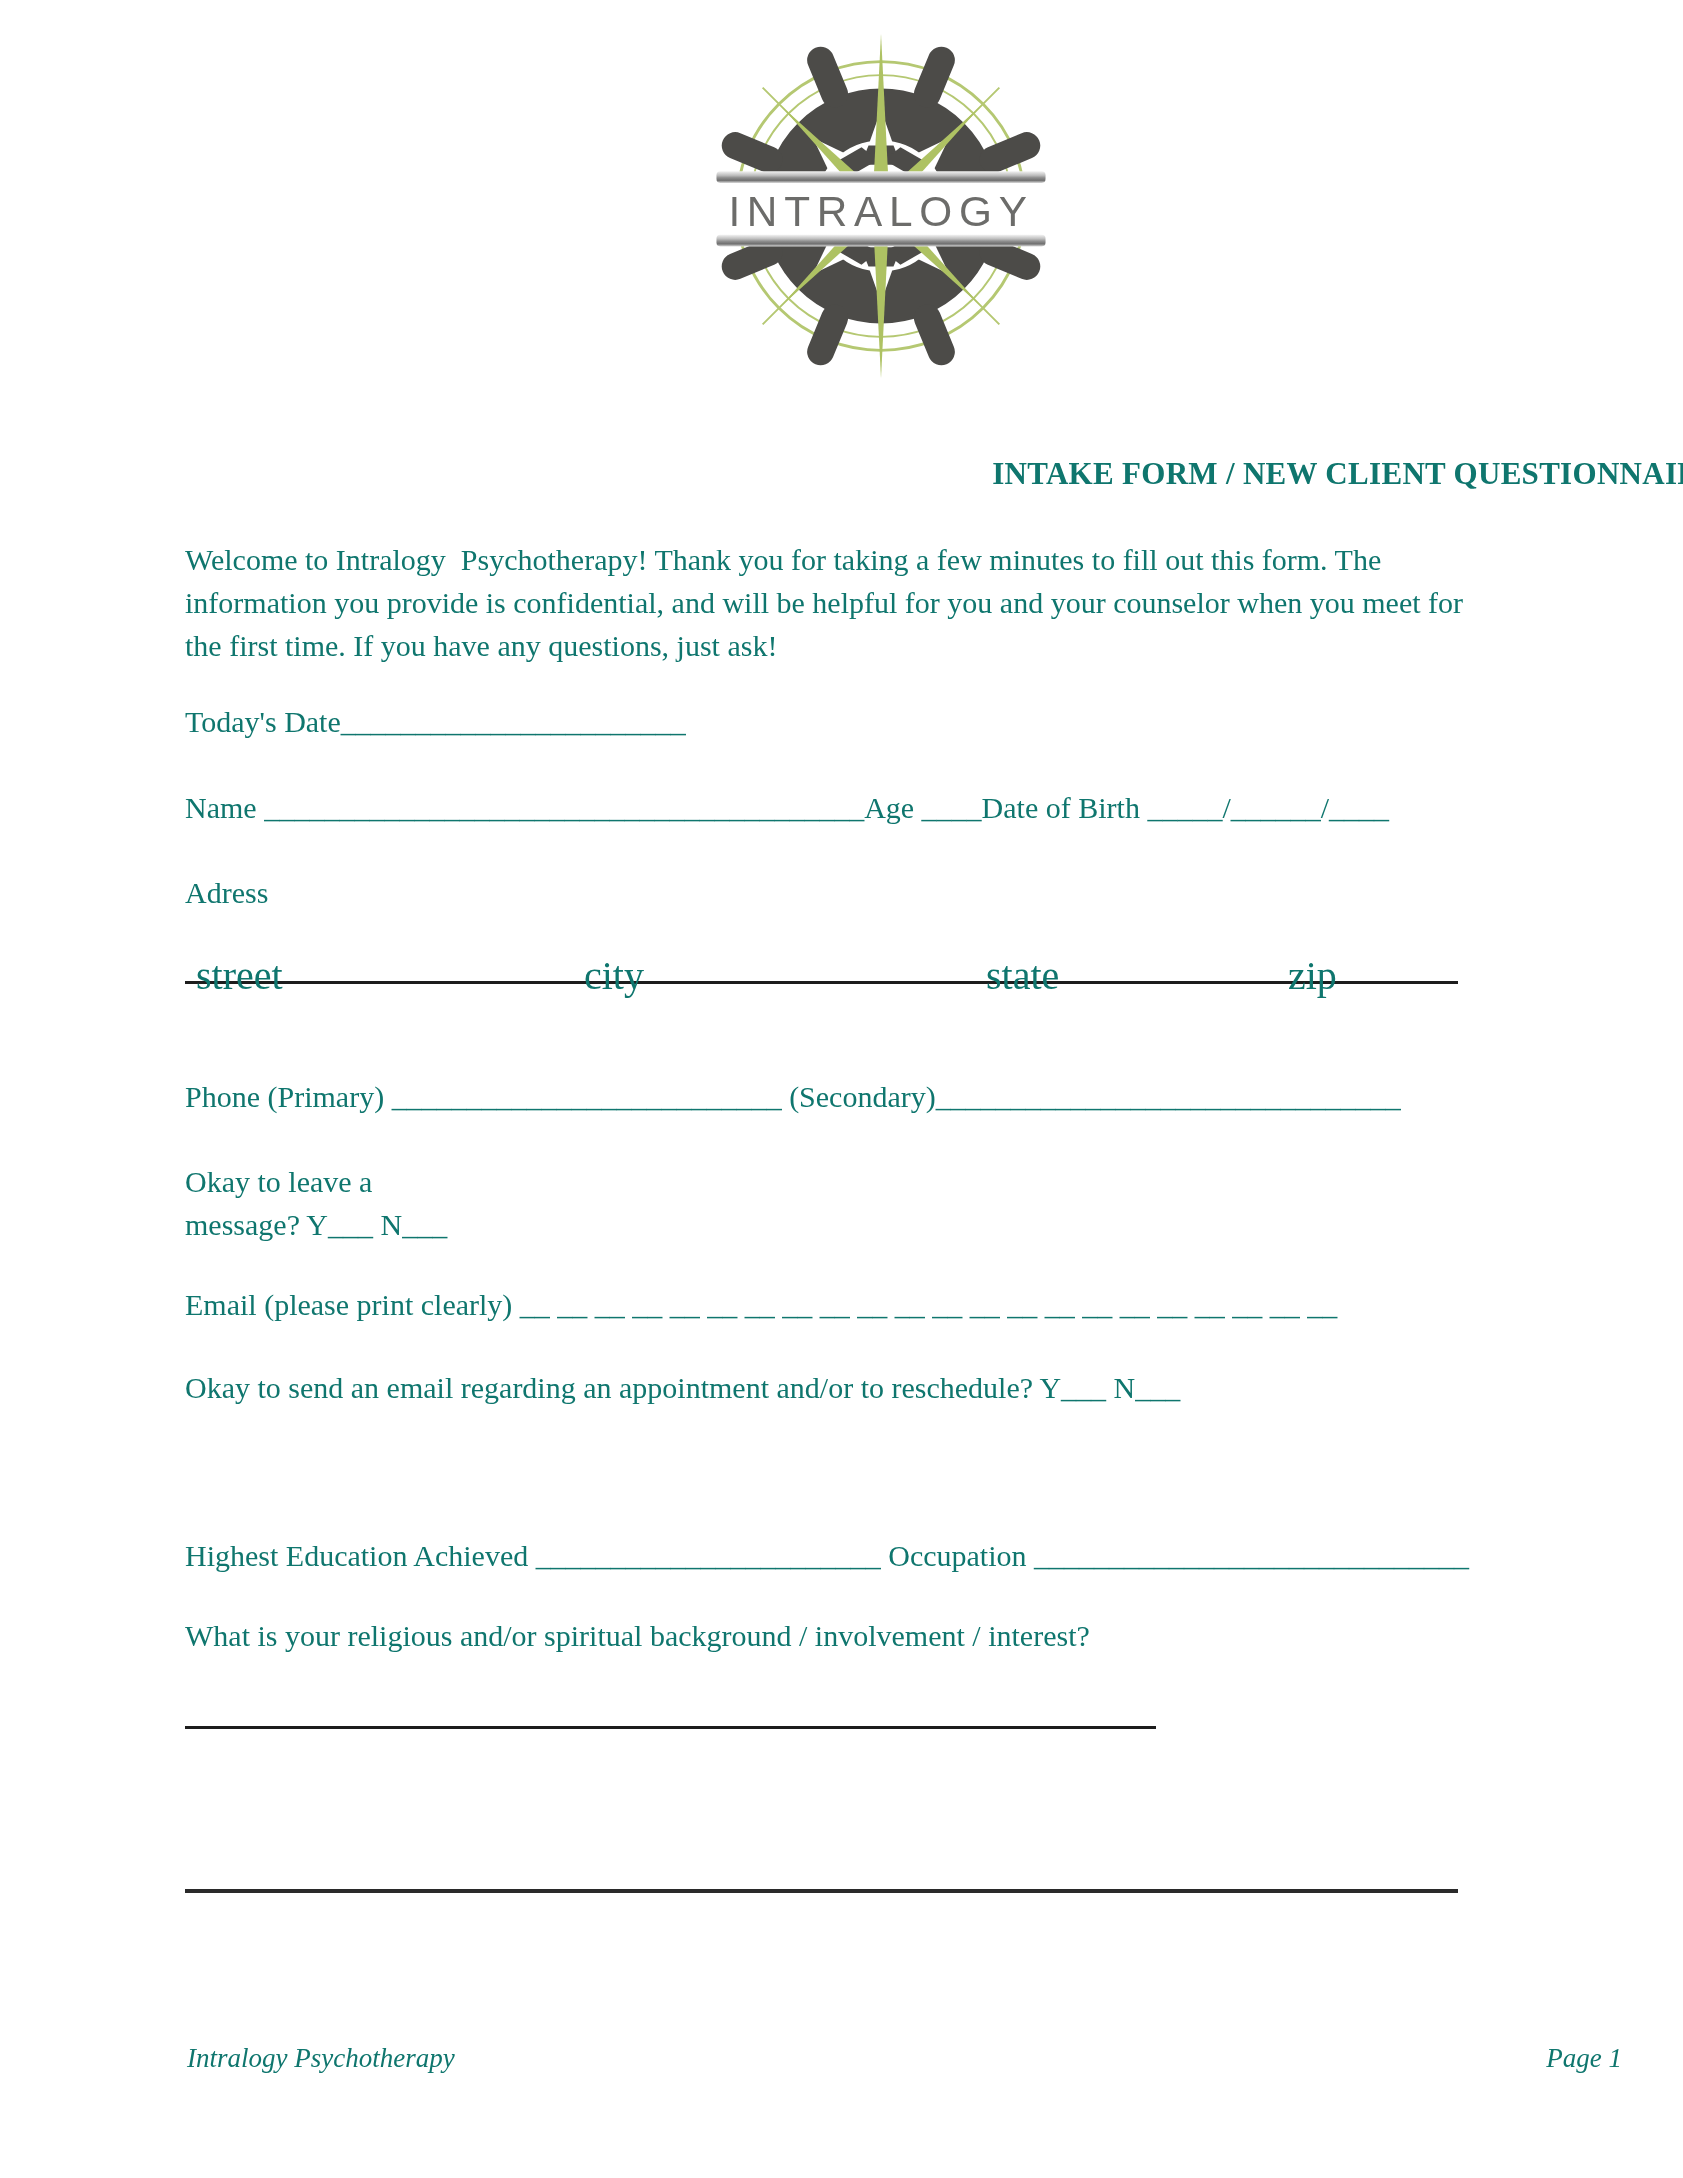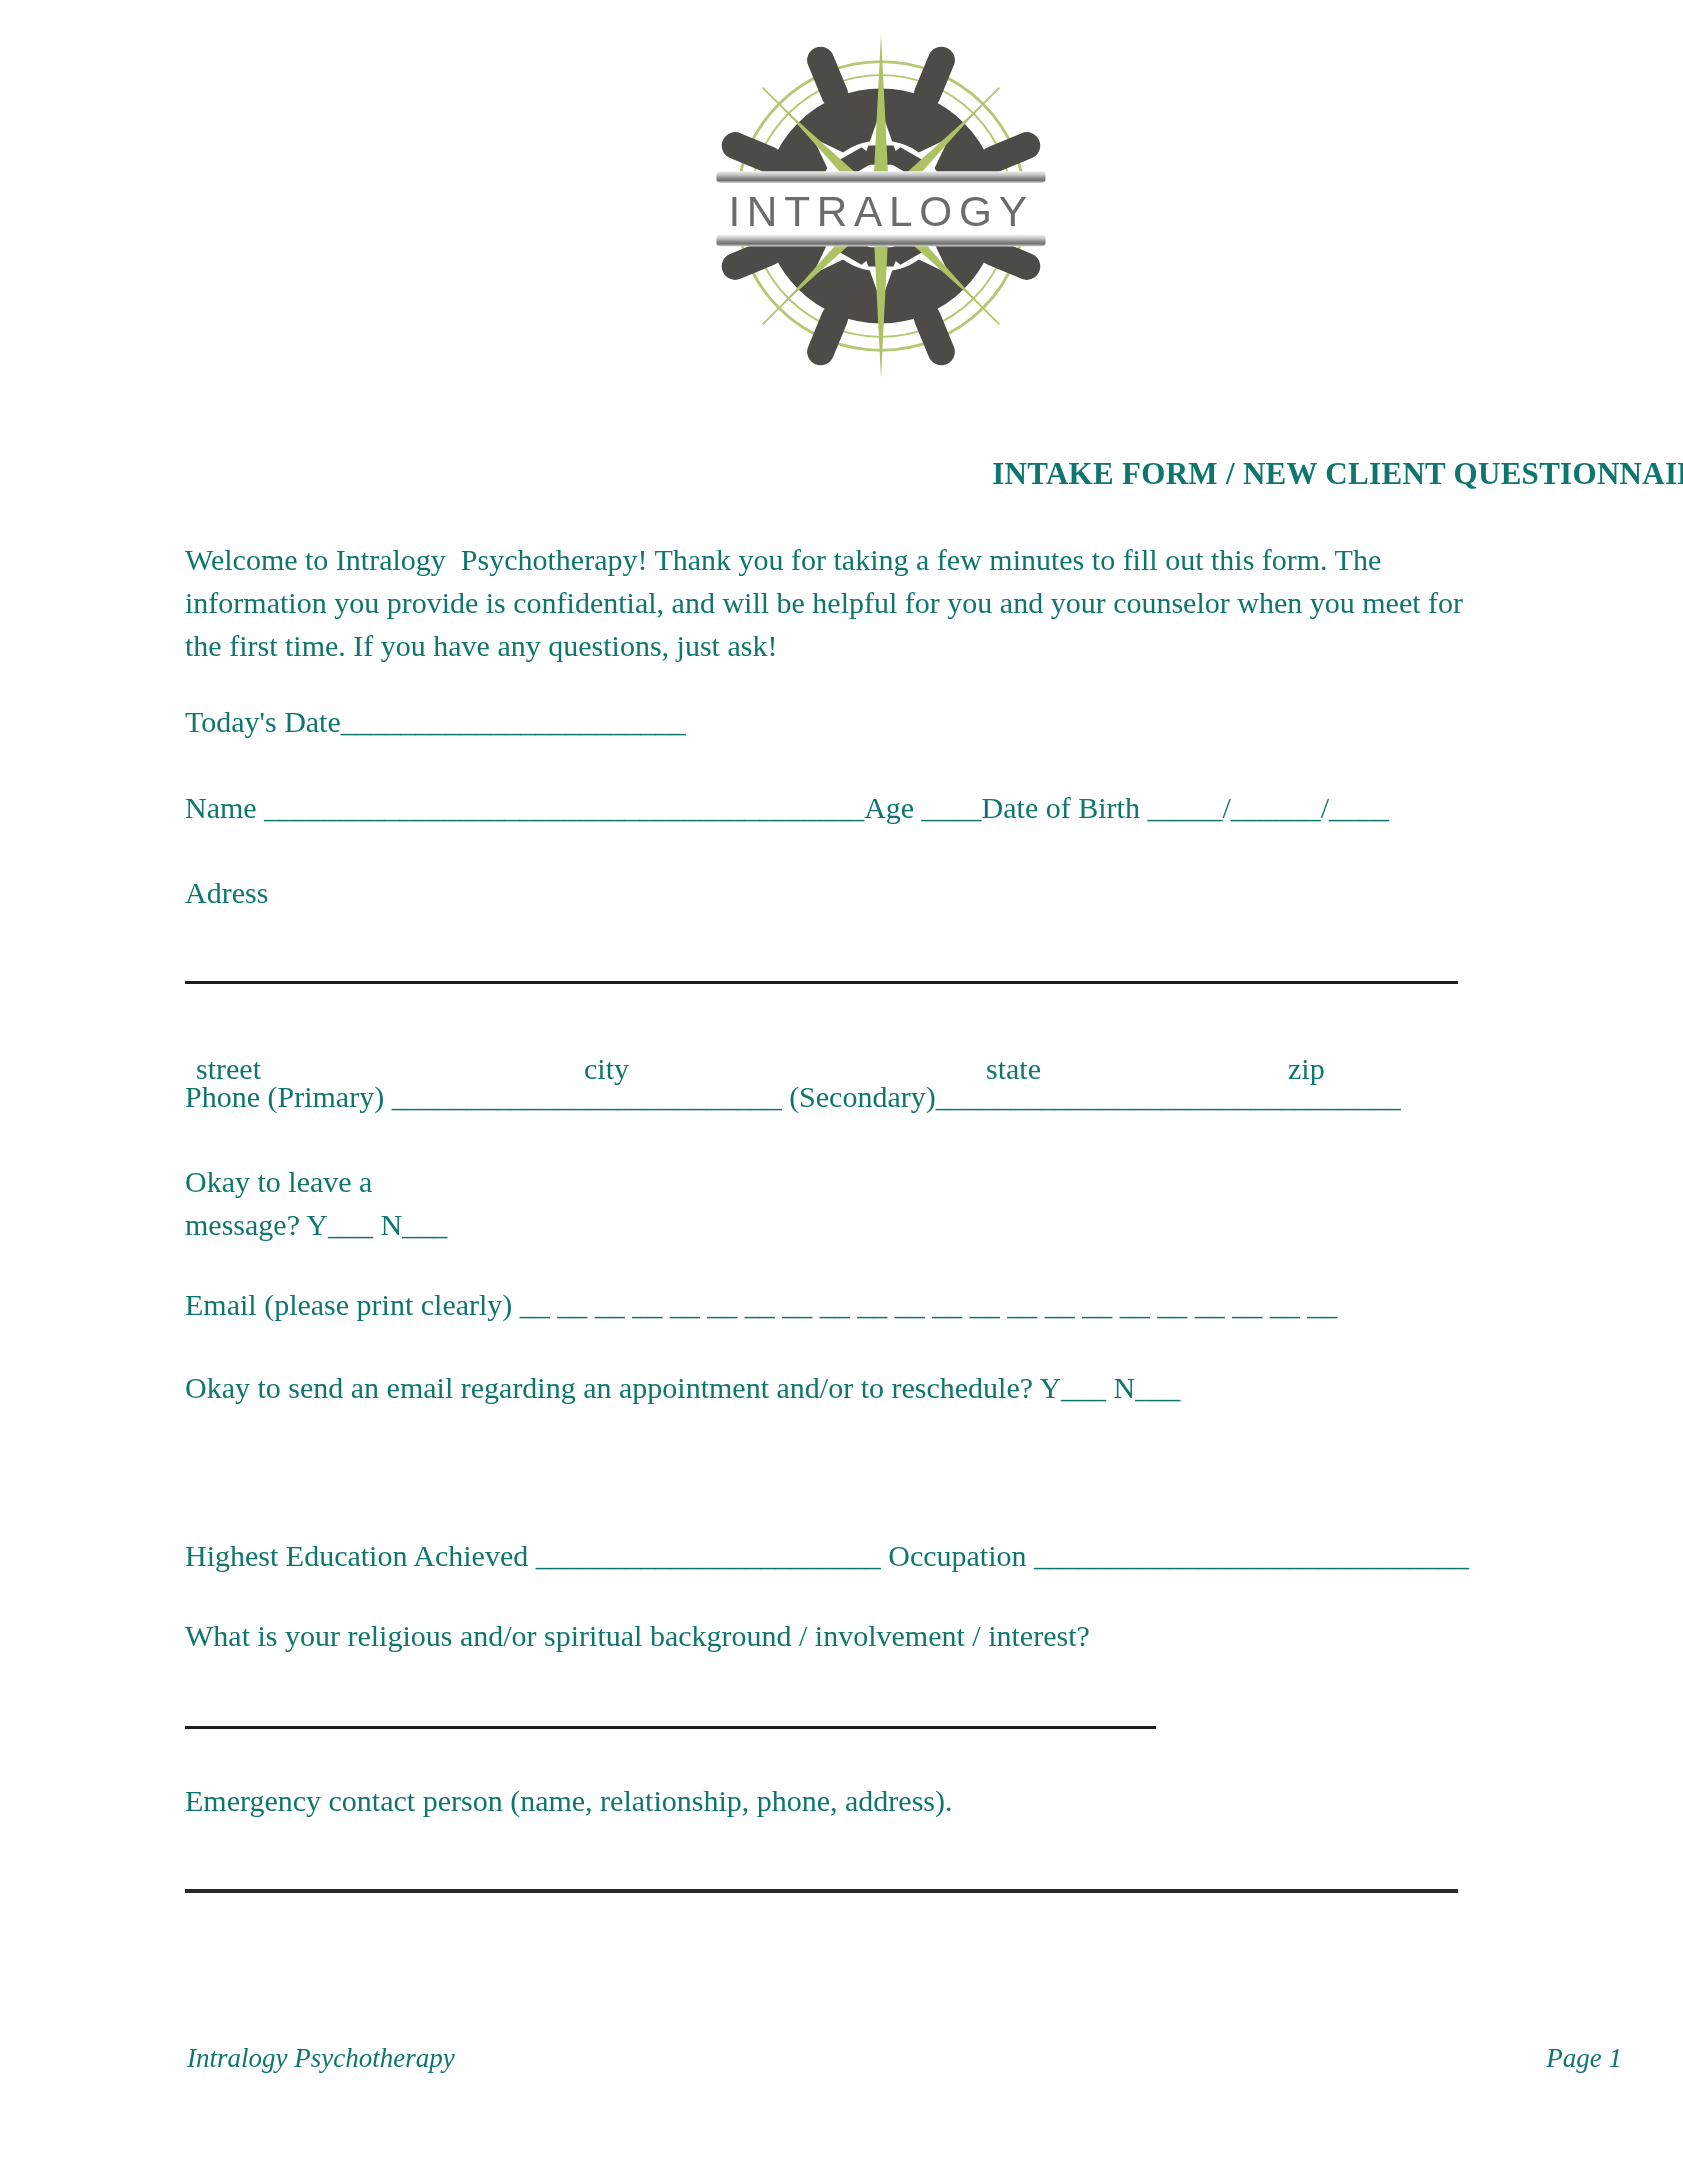--- a/index.html
+++ b/index.html
@@ -48,22 +48,22 @@
   }
   .rule {
     position: absolute;
     left: 147px;
     height: 0;
     border-top: 3px solid #1d1d1d;
   }
   .rule-thick { border-top-width: 4px; border-top-color: #2a2a2a; }
   .sublabel {
     position: absolute;
-    top: 1052px;
-    font-size: 30px;
+    top: 952px;
+    font-size: 40px;
     white-space: pre;
   }
   .footer-left, .footer-right {
     position: absolute;
     top: 2043px;
     font-size: 27px;
     font-style: italic;
     white-space: pre;
   }
   .footer-left { left: 149px; }
@@ -176,21 +176,20 @@
 
   <div class="line" style="top:1370px">Okay to send an email regarding an appointment and/or to reschedule? Y___ N___</div>
 
 
   <div class="line" style="top:1618px">What is your religious and/or spiritual background / involvement / interest?</div>
 
   <div class="line" style="top:1538px">Highest Education Achieved _______________________ Occupation _____________________________</div>
 
   <div class="rule" style="top:1726px; width:971px"></div>
 
-  <div class="line" style="top:1783px">Emergency contact person (name, relationship, phone, address).</div>
 
   <div class="rule rule-thick" style="top:1889px; width:1273px"></div>
 
   <div class="footer-left">Intralogy Psychotherapy</div>
   <div class="footer-right">Page 1</div>
 
 </div>
 
 
 </body></html>

